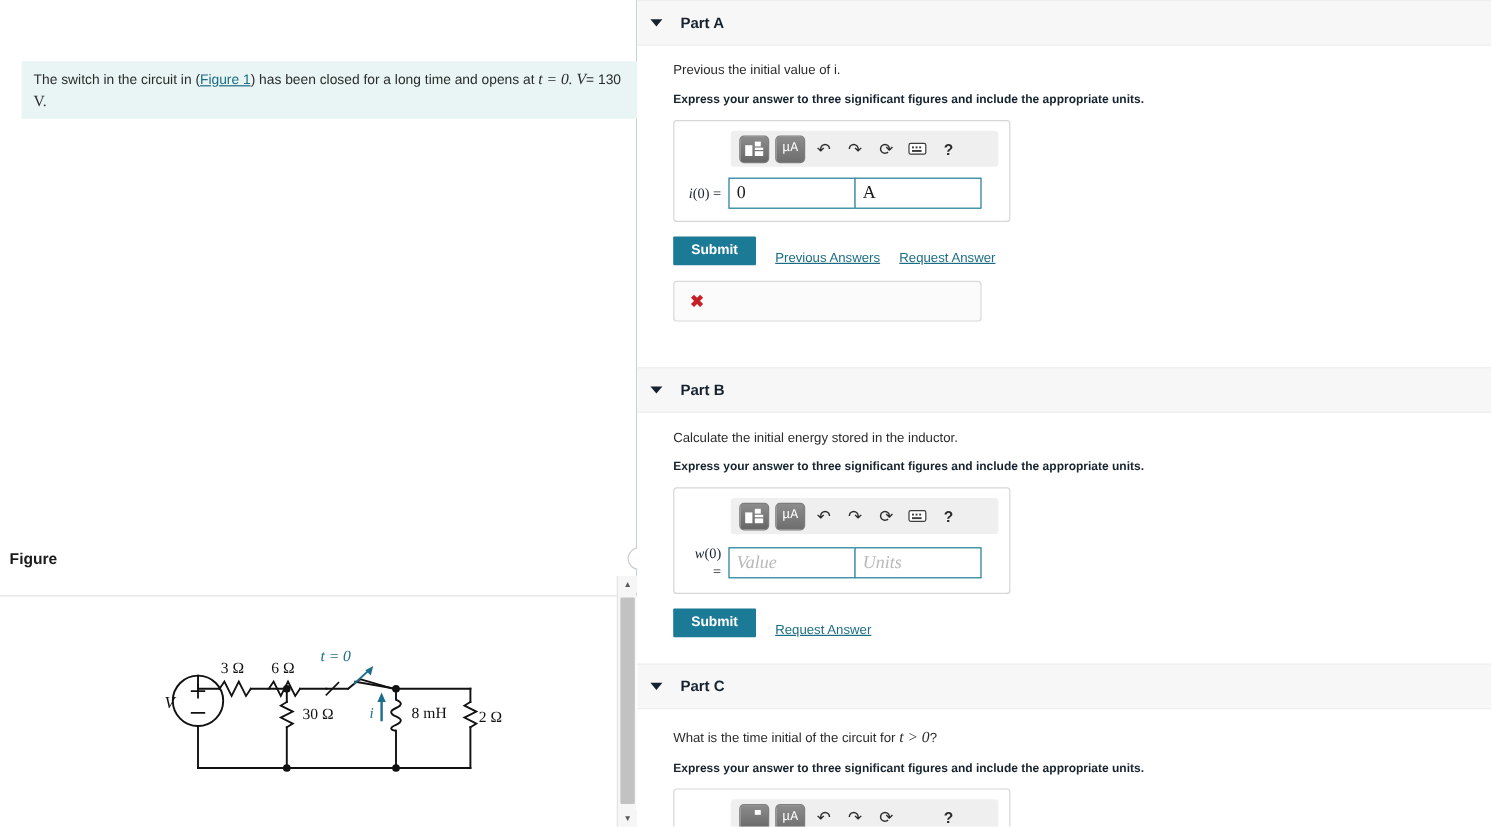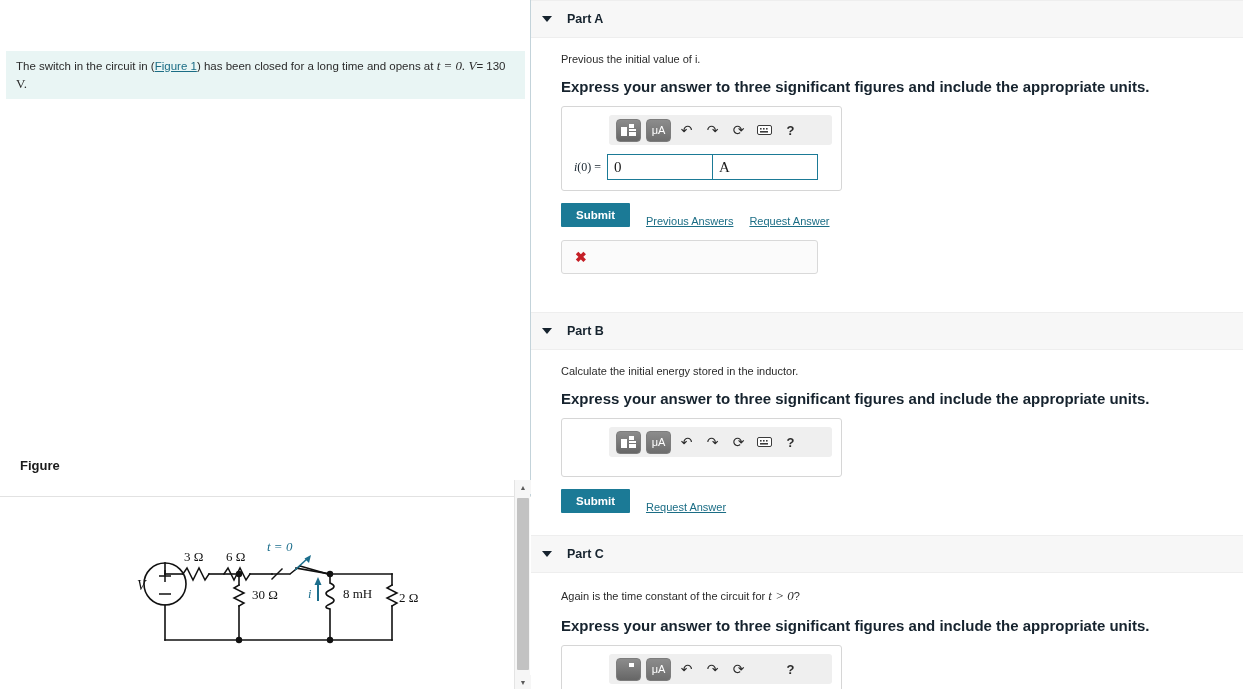--- a/index.html
+++ b/index.html
@@ -15,34 +15,34 @@
   
   .left-panel {
     position: relative;
     width: 531px; height: 689px;
     background: #fff;
     border-right: 1px solid #c3d3da;
     flex: 0 0 531px;
   }
   .problem-statement {
     position: absolute;
-    left: 6px; top: 51px;
+    left: 18px; top: 51px;
     width: 519px; min-height: 31px;
     background: #e9f5f4;
     display: flex; align-items: center;
     padding: 6px 10px;
     font-size: 11.5px; color: #2b2b2b;
     line-height: 1.4;
   }
   .mathit { font-family: "Liberation Serif", serif; font-style: italic; font-size: 13px; }
   .mathup { font-family: "Liberation Serif", serif; font-style: normal; font-size: 13px; }
   .figlink { color: #1b6d85; text-decoration: underline; cursor: pointer; }
 
   .figure-header {
-    position: absolute; left: 12px; top: 450px;
+    position: absolute; left: 0; top: 450px;
     width: 615px; height: 30px;
     display: flex; align-items: center; justify-content: space-between;
     padding: 0 14px 0 8px;
     text-align: right;
   }
   .figure-title { font-size: 13px; font-weight: bold; color: #1a1a1a; }
   .pager { display: flex; align-items: center; gap: 7px; }
   .pager-btn {
     width: 19px; height: 19px; border-radius: 50%;
     border: 1px solid #cfcfcf; background: #fff;
@@ -95,21 +95,21 @@
   .caret {
     width: 0; height: 0;
     border-left: 5px solid transparent; border-right: 5px solid transparent;
     border-top: 6px solid #16232e;
     margin-right: 15px;
   }
   .part-title { font-size: 12.5px; font-weight: bold; color: #16232e; }
 
   .part-body { padding: 15px 0 0 30px; }
   .q-text { font-size: 11px; color: #2b2b2b; margin-bottom: 13px; }
-  .q-instr { font-size: 15px; font-weight: bold; color: #16232e; margin-bottom: 11px; }
+  .q-instr { font-size: 10px; font-weight: bold; color: #16232e; margin-bottom: 11px; }
 
   .answer-box {
     border: 1px solid #d6d6d6; border-radius: 3px;
     background: #fff;
     width: 281px; padding: 8px 9px 10px 9px;
   }
   .toolbar {
     background: #efefef; border-radius: 3px;
     height: 30px; margin-left: 38px; margin-bottom: 9px;
     display: flex; align-items: center; padding: 0 7px; gap: 5px;
@@ -123,21 +123,21 @@
   }
   .tb-sq.sel { background: linear-gradient(#8c8c8c, #666); }
   .tb-icon-tmpl { position: relative; width: 15px; height: 13px; }
   .tb-icon-tmpl i {
     position: absolute; background: #fff; display: block;
   }
   .tb-icon-tmpl i.b1 { left: 0; top: 3px; width: 6px; height: 9px; }
   .tb-icon-tmpl i.b2 { left: 8px; top: 0; width: 5px; height: 4px; }
   .tb-icon-tmpl i.b3 { left: 8px; top: 5px; width: 7px; height: 2px; }
   .tb-icon-tmpl i.b4 { left: 8px; top: 8px; width: 7px; height: 4px; }
-  .tb-mu { color: #fff; font-size: 11px; font-family: Liberation Sans, sans-serif; }
+  .tb-mu { color: #fff; font-size: 11px; font-family: Liberation Mono, monospace; }
   .tb-flat {
     width: 21px; height: 22px; display: flex; align-items: center; justify-content: center;
     cursor: pointer; color: #2b2b2b; font-size: 14px;
   }
   .tb-flat.q { font-size: 13px; font-weight: bold; }
   .tb-kbd {
     width: 15px; height: 10px; border: 1.4px solid #3b3b3b; border-radius: 2px;
     position: relative; background: #fff;
   }
   .tb-kbd::after {
@@ -371,37 +371,45 @@
             <span class="tb-mu">μA</span>
           </div>
           <div class="tb-flat">↶</div>
           <div class="tb-flat">↷</div>
           <div class="tb-flat">⟳</div>
           <div class="tb-flat">
               <span class="tb-kbd"></span>
             </div>
           <div class="tb-flat q">?</div>
         </div>
+        <div class="answer-row">
+          <span class="ans-label">
+            <i>w</i><span>(0)</span>
+            <span>=</span>
+          </span>
+          <input class="ans-input value" type="text" placeholder="Value" style="">
+          <input class="ans-input units" type="text" placeholder="Units" style="">
+        </div>
       </div>
 
       <div class="action-row">
         <button class="submit-btn">Submit</button>
         <span class="link-action">Request Answer</span>
       </div>
     </div>
 
     <div class="sec-gap-b"></div>
 
     <div class="part-header">
       <span class="caret"></span>
       <span class="part-title">Part C</span>
     </div>
     <div class="part-body">
       <div class="q-text">
-        <span>Again is the time constant of the circuit for </span><span class="mathit">t &gt; 0</span><span>?</span>
+        <span>What is the time initial of the circuit for </span><span class="mathit">t &gt; 0</span><span>?</span>
       </div>
       <div class="q-instr">Express your answer to three significant figures and include the appropriate units.</div>
 
       <div class="answer-box">
         <div class="toolbar">
           <div class="tb-sq sel">
             <span class="tb-icon-tmpl">
                 <i class="b2"></i>
               </span>
           </div>

